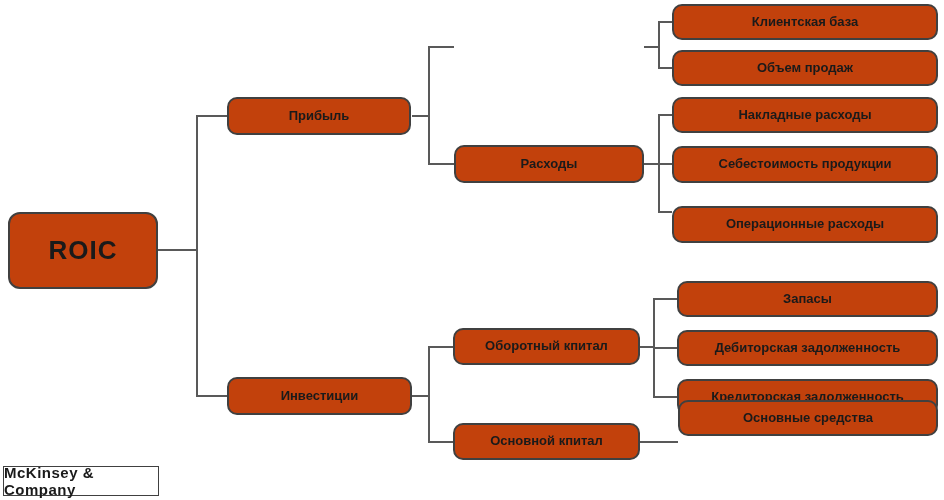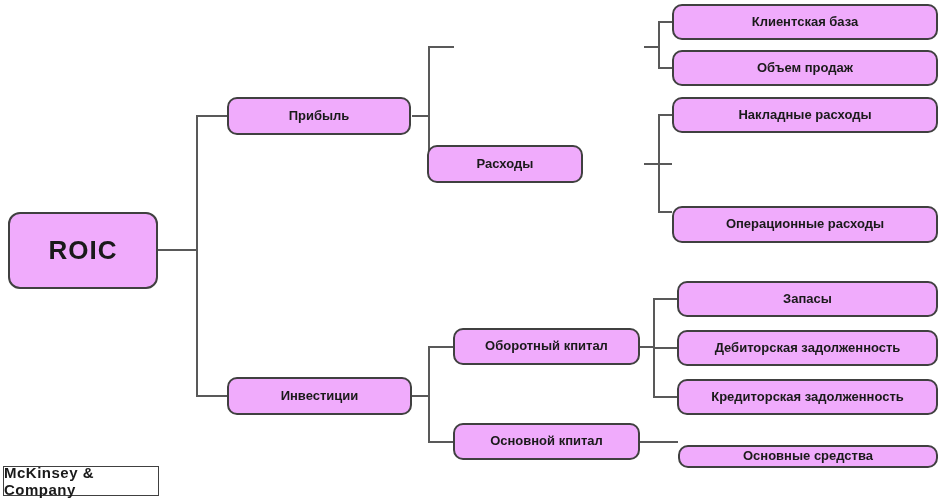--- a/index.html
+++ b/index.html
@@ -11,21 +11,21 @@
   #canvas {
     position: relative;
     width: 944px;
     height: 500px;
     background: #ffffff;
     overflow: hidden;
   }
   .node {
     position: absolute;
     box-sizing: border-box;
-    background: #f0abfc;
+    background: #c2410c;
     border: 2px solid #404040;
     border-radius: 10px;
     display: flex;
     align-items: center;
     justify-content: center;
     text-align: center;
     font-weight: bold;
     font-size: 13px;
     color: #1a1a1a;
     line-height: 1.1;
@@ -98,38 +98,39 @@
 
   <div class="conn h" style="left:640px; top:441px; width:38px;"></div>
 
   <div class="node root" style="left:8px; top:212px; width:150px; height:77px;">ROIC</div>
 
   <div class="node" style="left:227px; top:97px; width:184px; height:38px;">Прибыль</div>
 
   <div class="node" style="left:227px; top:377px; width:185px; height:38px;">Инвестиции</div>
 
 
-  <div class="node" style="left:427px; top:145px; width:156px; height:38px;">Расходы</div>
+  <div class="node" style="left:454px; top:145px; width:190px; height:38px;">Расходы</div>
 
   <div class="node" style="left:453px; top:328px; width:187px; height:37px;">Оборотный кпитал</div>
 
   <div class="node" style="left:453px; top:423px; width:187px; height:37px;">Основной кпитал</div>
 
   <div class="node" style="left:672px; top:4px; width:266px; height:36px;">Клиентская база</div>
 
   <div class="node" style="left:672px; top:50px; width:266px; height:36px;">Объем продаж</div>
 
   <div class="node" style="left:672px; top:97px; width:266px; height:36px;">Накладные расходы</div>
 
+  <div class="node" style="left:672px; top:146px; width:266px; height:37px;">Себестоимость продукции</div>
 
   <div class="node" style="left:672px; top:206px; width:266px; height:37px;">Операционные расходы</div>
 
   <div class="node" style="left:677px; top:281px; width:261px; height:36px;">Запасы</div>
 
   <div class="node" style="left:677px; top:330px; width:261px; height:36px;">Дебиторская задолженность</div>
 
   <div class="node" style="left:677px; top:379px; width:261px; height:36px;">Кредиторская задолженность</div>
 
-  <div class="node" style="left:678px; top:445px; width:260px; height:23px;">Основные средства</div>
+  <div class="node" style="left:678px; top:400px; width:260px; height:36px;">Основные средства</div>
 
   <div class="brandbox">McKinsey &amp; Company</div>
 
 </div>
 
 </body></html>

